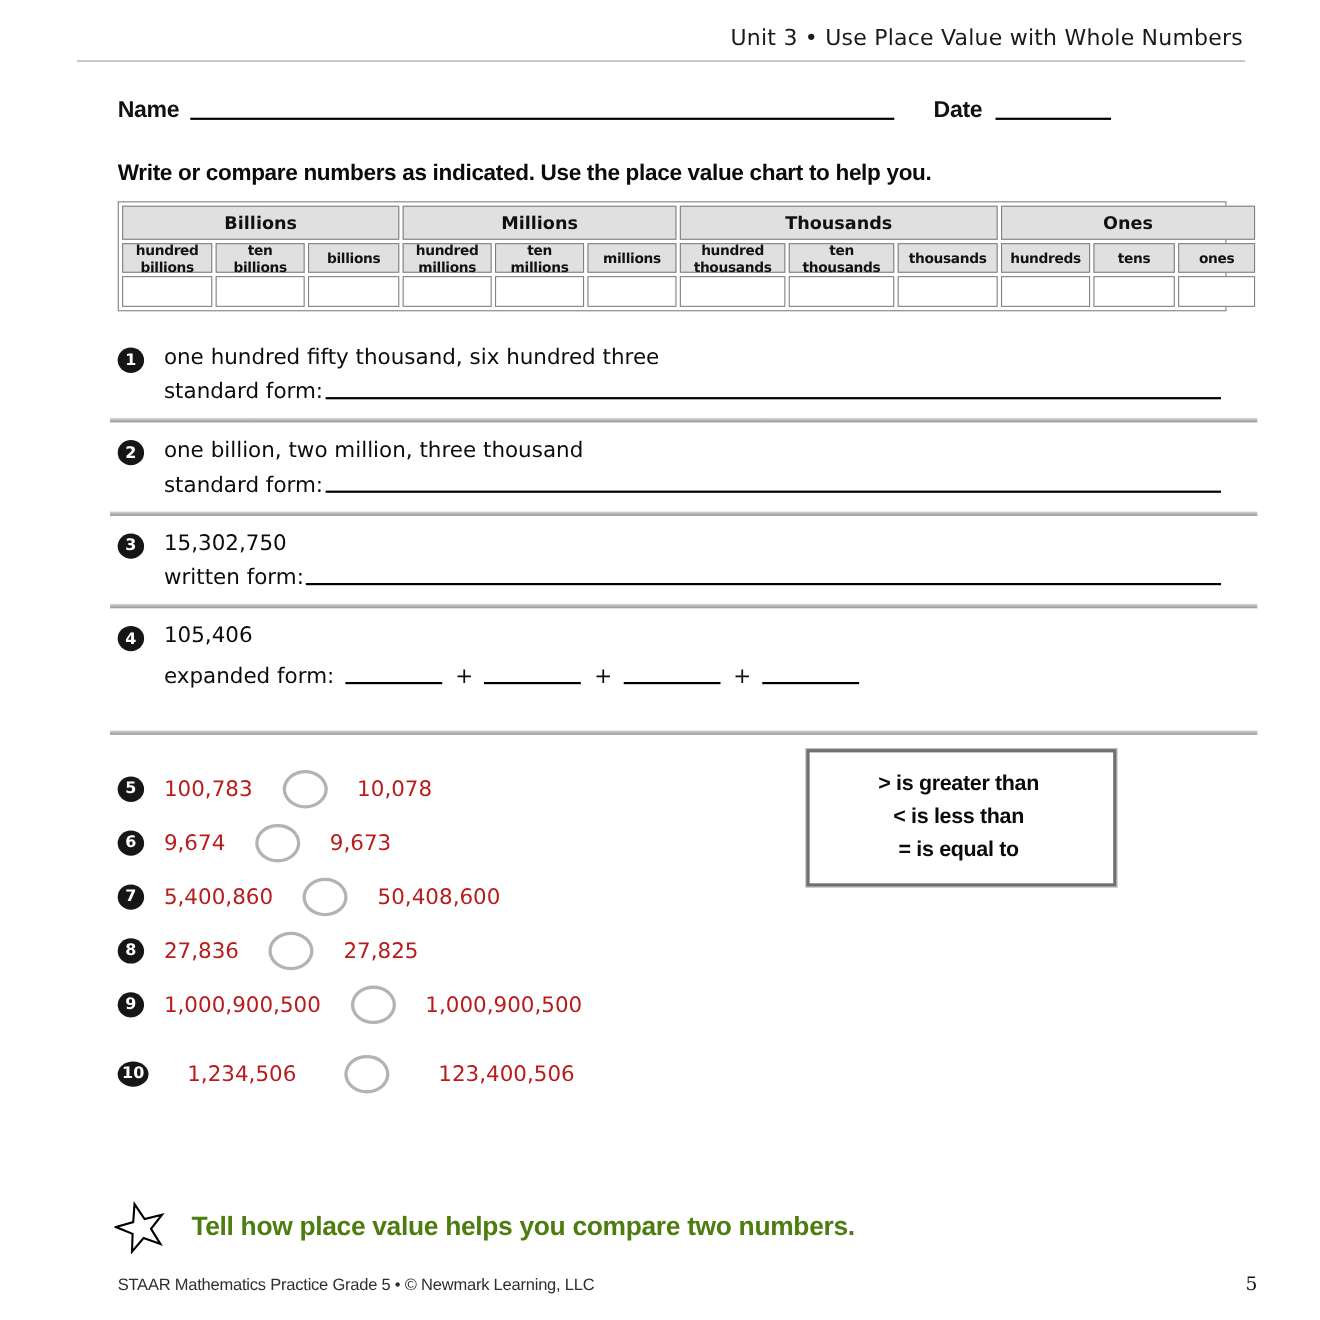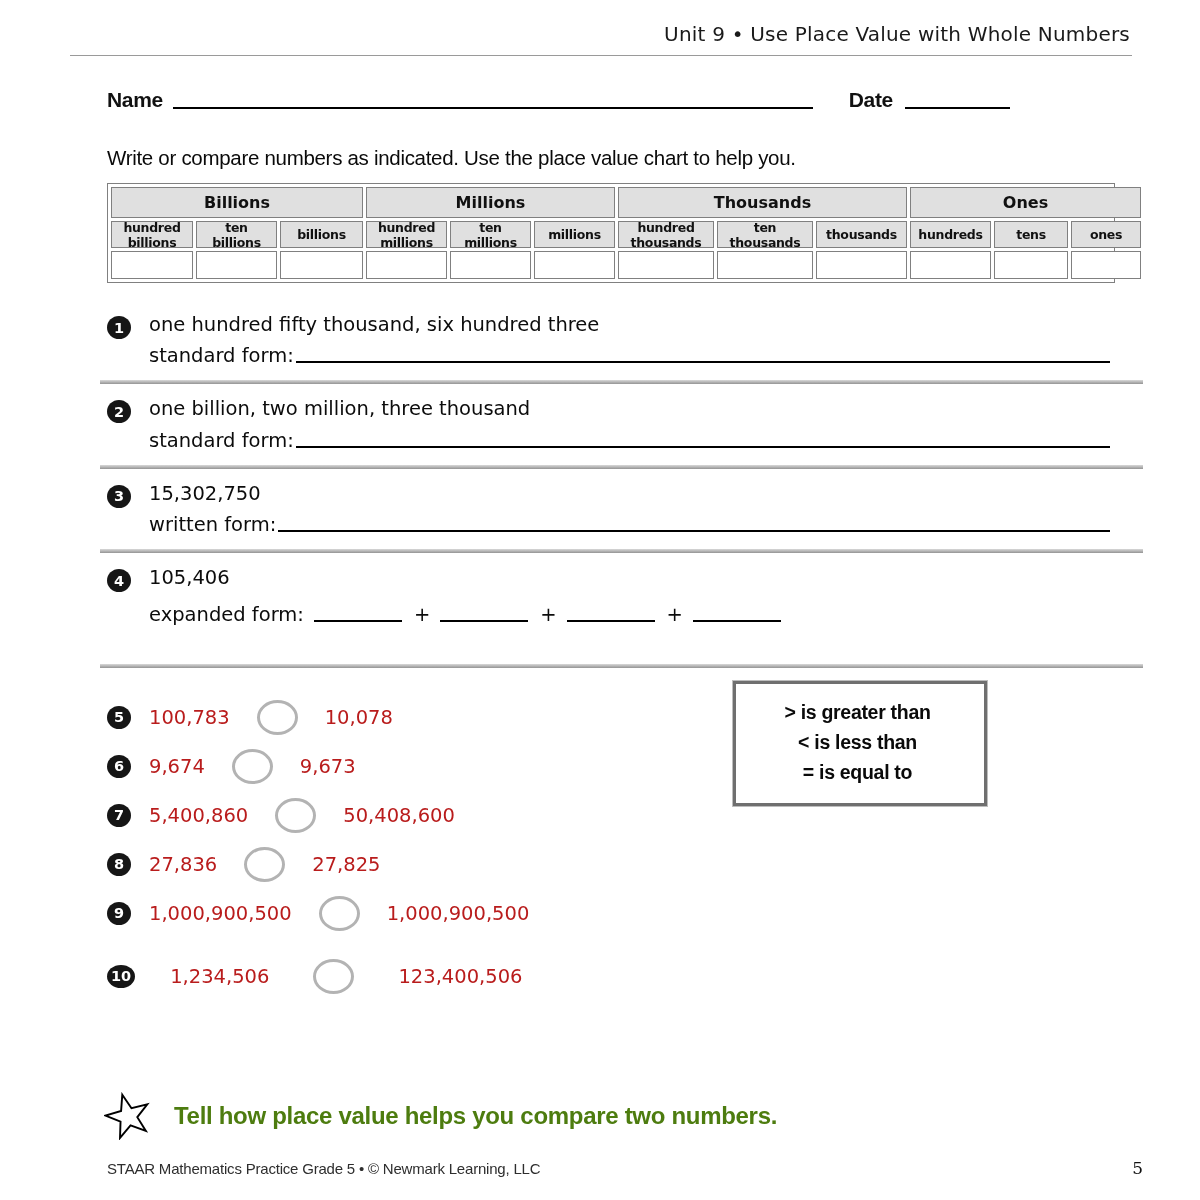--- a/index.html
+++ b/index.html
@@ -36,21 +36,21 @@
     font-size: 21px;
     letter-spacing: -0.3px;
   }
   .fill-line { flex: 1; border-bottom: 2px solid #000; margin: 0 14px 3px 10px; height: 1px; }
   .date-line { width: 105px; border-bottom: 2px solid #000; margin: 0 0 3px 12px; height: 1px; }
   .date-label { margin-left: 22px; }
   
   .instruction {
     margin: 34px 60px 0 107px;
     font-family: "Liberation Sans", sans-serif;
-    font-weight: normal;
+    font-weight: bold;
     font-size: 20.5px;
     letter-spacing: -0.3px;
     color: #0a0a0a;
   }
   
   .pv-table {
     margin: 13px 85px 0 107px;
     border: 1px solid #808080;
     background: #fff;
     padding: 3px;
@@ -107,21 +107,21 @@
     border-radius: 50%;
     margin: 0 27px;
     background: #fff;
     flex: 0 0 auto;
   }
   .cmp-gap { margin-top: 24px; gap: 17px; }
   
   .legend {
     position: absolute;
     left: 733px; top: 681px;
-    width: 254px;
+    width: 282px;
     border: 3px solid #6f6f6f;
     box-shadow: 0 0 0 1px #bdbdbd;
     background: #fff;
     padding: 13px 10px 15px 5px;
   }
   .legend-line {
     text-align: center;
     font-family: "Liberation Sans", sans-serif;
     font-weight: bold;
     font-size: 19.5px;
@@ -157,21 +157,21 @@
     letter-spacing: -0.2px;
     text-align: right;
   }
   .page-num { font-family: "DejaVu Serif", serif; font-size: 17px; color: #111; }
 </style>
 </head>
 <body>
 
 <div class="page">
 
-  <div class="unit-title">Unit 9 • Use Place Value with Whole Numbers</div>
+  <div class="unit-title">Unit 3 • Use Place Value with Whole Numbers</div>
   <hr class="header-rule">
 
   <div class="name-row">
     <span>Name</span>
     <span class="fill-line"></span>
     <span class="date-label">Date</span>
     <span class="date-line"></span>
   </div>
 
   <div class="instruction">Write or compare numbers as indicated. Use the place value chart to help you.</div>

